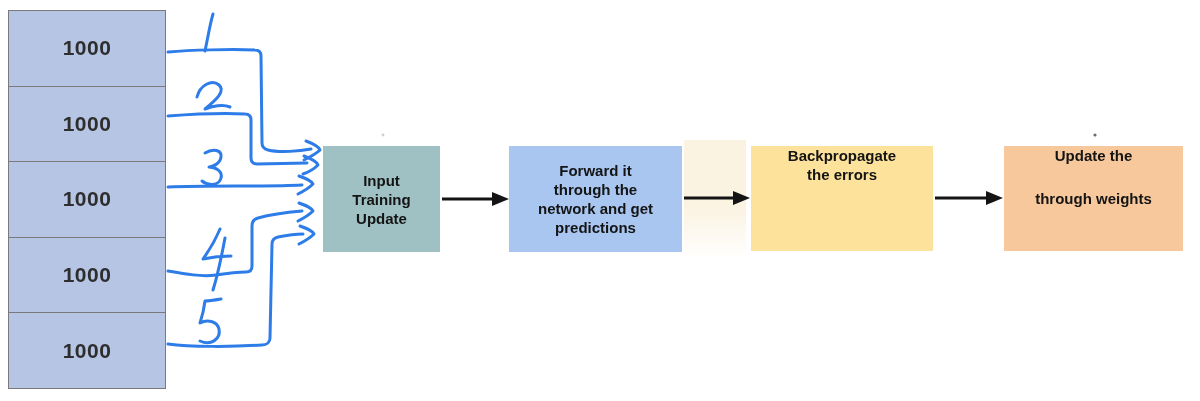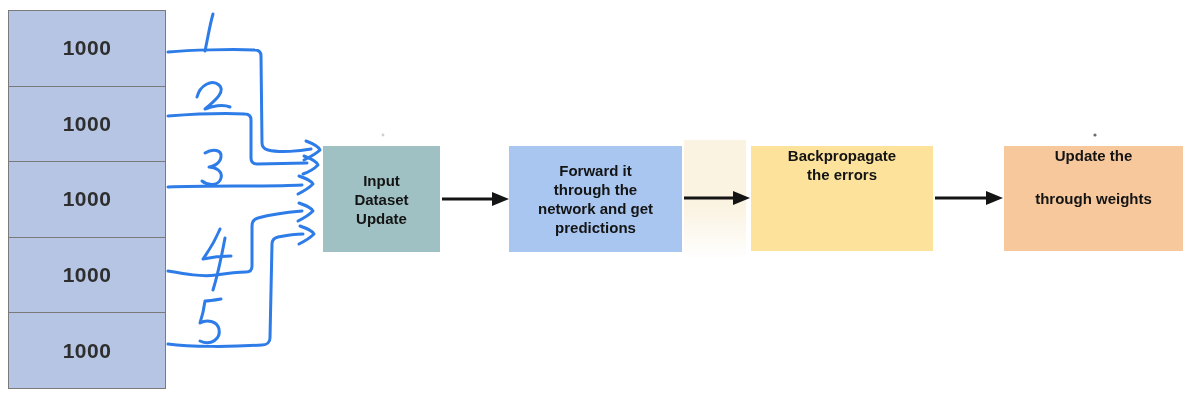--- a/index.html
+++ b/index.html
@@ -60,21 +60,21 @@
     <div class="dataset-row">1000</div>
     <div class="dataset-row">1000</div>
     <div class="dataset-row">1000</div>
     <div class="dataset-row">1000</div>
   </div>
 
   <div class="cream-band"></div>
 
   <div class="flow-box box-input v-center">
     <div>Input</div>
-    <div>Dataset</div>
+    <div>Training</div>
     <div>Update</div>
   </div>
 
   <div class="flow-box box-forward v-center">
     <div>Forward it</div>
     <div>through the</div>
     <div>network and get</div>
     <div>predictions</div>
   </div>
 

